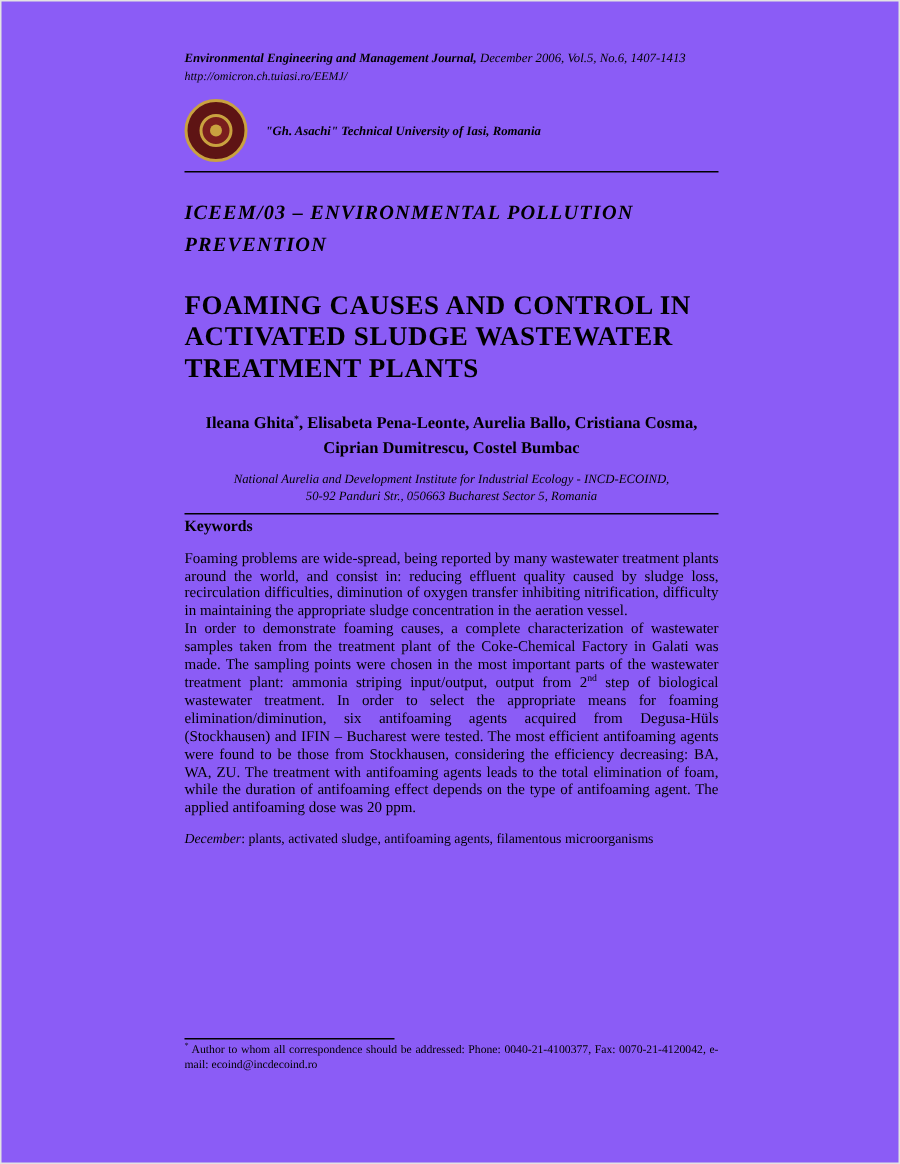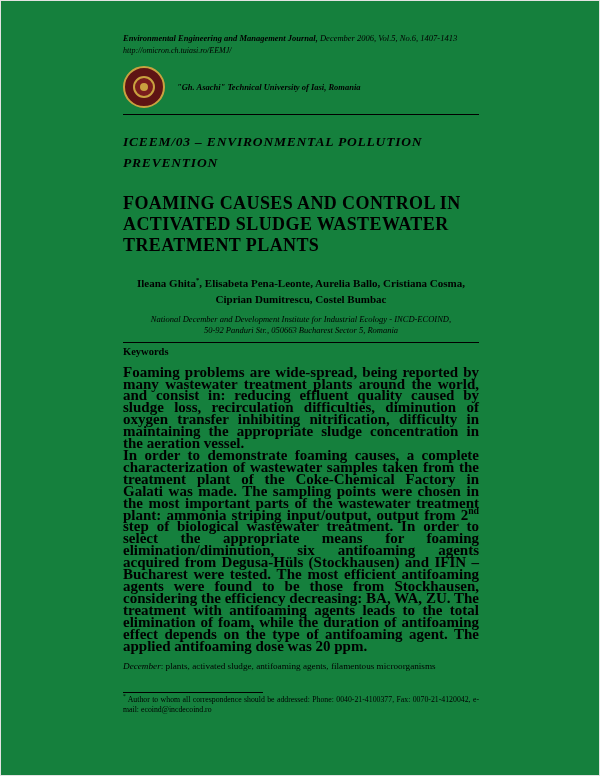--- a/index.html
+++ b/index.html
@@ -10,21 +10,21 @@
   body {
     width: 600px;
     height: 776px;
     font-family: "Liberation Serif", serif;
     color: #000;
   }
   .page {
     box-sizing: border-box;
     width: 600px;
     height: 776px;
-    background: #15803d;
+    background: #8b5cf6;
     border: 1px solid #e3e3e3;
     padding: 32px 121px 60px 122px;
   }
   .content {
     display: flex;
     flex-direction: column;
     height: 100%;
     width: 356px;
   }
   .bold-it { font-weight: bold; font-style: italic; }
@@ -116,25 +116,24 @@
     line-height: 11px;
     margin-top: 7px;
   }
   .abstract-rule { margin-top: 12px; }
   .abstract-heading {
     font-size: 10.5px;
     font-weight: bold;
     margin-top: 3px;
   }
   .body-text {
-    font-size: 15px;
+    font-size: 10px;
     line-height: 11.9px;
     text-align: justify;
     margin: 0;
-    font-weight: bold;
   }
   .body-text.first { margin-top: 10px; }
   .body-text sup { font-size: 0.65em; line-height: 0; }
   .keywords {
     font-size: 9.2px;
     line-height: 11.9px;
     margin: 9px 0 0 0;
     text-align: left;
   }
   .footnote { margin-top: auto; }
@@ -175,21 +174,21 @@
 
     <hr class="rule">
 
     <h2 class="conf">ICEEM/03 – ENVIRONMENTAL POLLUTION PREVENTION</h2>
 
     <h1 class="title">FOAMING CAUSES AND CONTROL IN ACTIVATED SLUDGE WASTEWATER TREATMENT PLANTS</h1>
 
     <div class="authors"><span>Ileana Ghita</span><sup>*</sup><span>, Elisabeta Pena-Leonte, Aurelia Ballo, Cristiana Cosma, Ciprian Dumitrescu, Costel Bumbac</span></div>
 
     <div class="affil">
-      <div>National December and Development Institute for Industrial Ecology - INCD-ECOIND,</div>
+      <div>National Aurelia and Development Institute for Industrial Ecology - INCD-ECOIND,</div>
       <div>50-92 Panduri Str., 050663 Bucharest Sector 5, Romania</div>
     </div>
 
     <hr class="rule abstract-rule">
 
     <div class="abstract-heading">Keywords</div>
 
     <p class="body-text first">Foaming problems are wide-spread, being reported by many wastewater treatment plants around the world, and consist in: reducing effluent quality caused by sludge loss, recirculation difficulties, diminution of oxygen transfer inhibiting nitrification, difficulty in maintaining the appropriate sludge concentration in the aeration vessel.</p>
 
     <p class="body-text"><span>In order to demonstrate foaming causes, a complete characterization of wastewater samples taken from the treatment plant of the Coke-Chemical Factory in Galati was made. The sampling points were chosen in the most important parts of the wastewater treatment plant: ammonia striping input/output, output from 2</span><sup>nd</sup><span> step of biological wastewater treatment. In order to select the appropriate means for foaming elimination/diminution, six antifoaming agents acquired from Degusa-Hüls (Stockhausen) and IFIN – Bucharest were tested. The most efficient antifoaming agents were found to be those from Stockhausen, considering the efficiency decreasing: BA, WA, ZU. The treatment with antifoaming agents leads to the total elimination of foam, while the duration of antifoaming effect depends on the type of antifoaming agent. The applied antifoaming dose was 20 ppm.</span></p>

